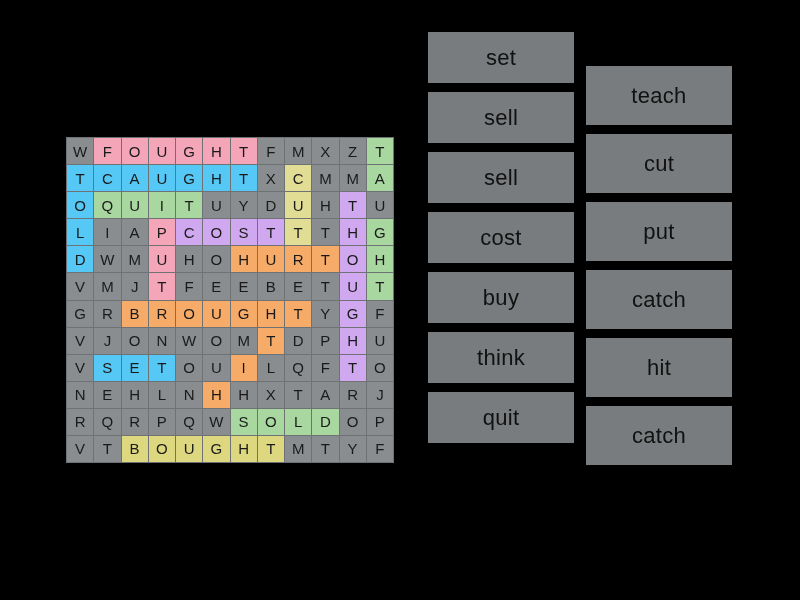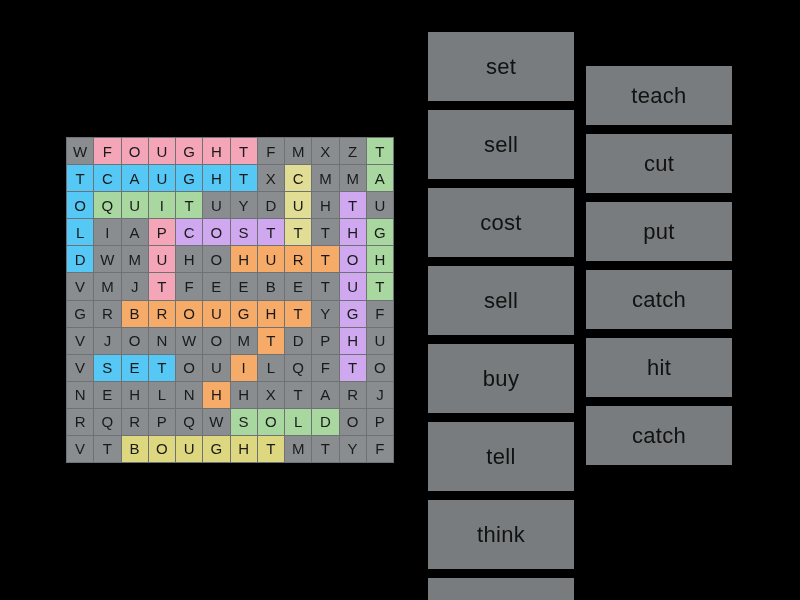--- a/index.html
+++ b/index.html
@@ -59,21 +59,21 @@
     margin-bottom: 10px;
     display: flex;
     align-items: center;
     justify-content: center;
     font-size: 22px;
     font-family: "Liberation Sans", sans-serif;
     letter-spacing: 0.3px;
     cursor: pointer;
     padding: 0;
   }
-  #word-col-left .word-btn  { height: 69px; margin-bottom: 9px; }
+  #word-col-left .word-btn  { height: 51px; margin-bottom: 9px; }
   #word-col-right .word-btn { height: 59px; margin-bottom: 9px; }
 </style>
 </head>
 <body>
 
 <div id="stage">
 
   <div id="puzzle-grid">
       <div class="cell" style="background: rgb(138, 141, 143);">W</div>
       <div class="cell" style="background: rgb(244, 166, 184);">F</div>
@@ -217,24 +217,23 @@
       <div class="cell" style="background: rgb(221, 215, 127);">T</div>
       <div class="cell" style="background: rgb(138, 141, 143);">M</div>
       <div class="cell" style="background: rgb(138, 141, 143);">T</div>
       <div class="cell" style="background: rgb(138, 141, 143);">Y</div>
       <div class="cell" style="background: rgb(138, 141, 143);">F</div>
     </div>
 
   <div class="word-col" id="word-col-left">
       <button class="word-btn">set</button>
       <button class="word-btn">sell</button>
+      <button class="word-btn">sell</button>
       <button class="word-btn">cost</button>
-      <button class="word-btn">sell</button>
       <button class="word-btn">buy</button>
-      <button class="word-btn">tell</button>
       <button class="word-btn">think</button>
       <button class="word-btn">quit</button>
     </div>
 
   <div class="word-col" id="word-col-right">
       <button class="word-btn">teach</button>
       <button class="word-btn">cut</button>
       <button class="word-btn">put</button>
       <button class="word-btn">catch</button>
       <button class="word-btn">hit</button>

